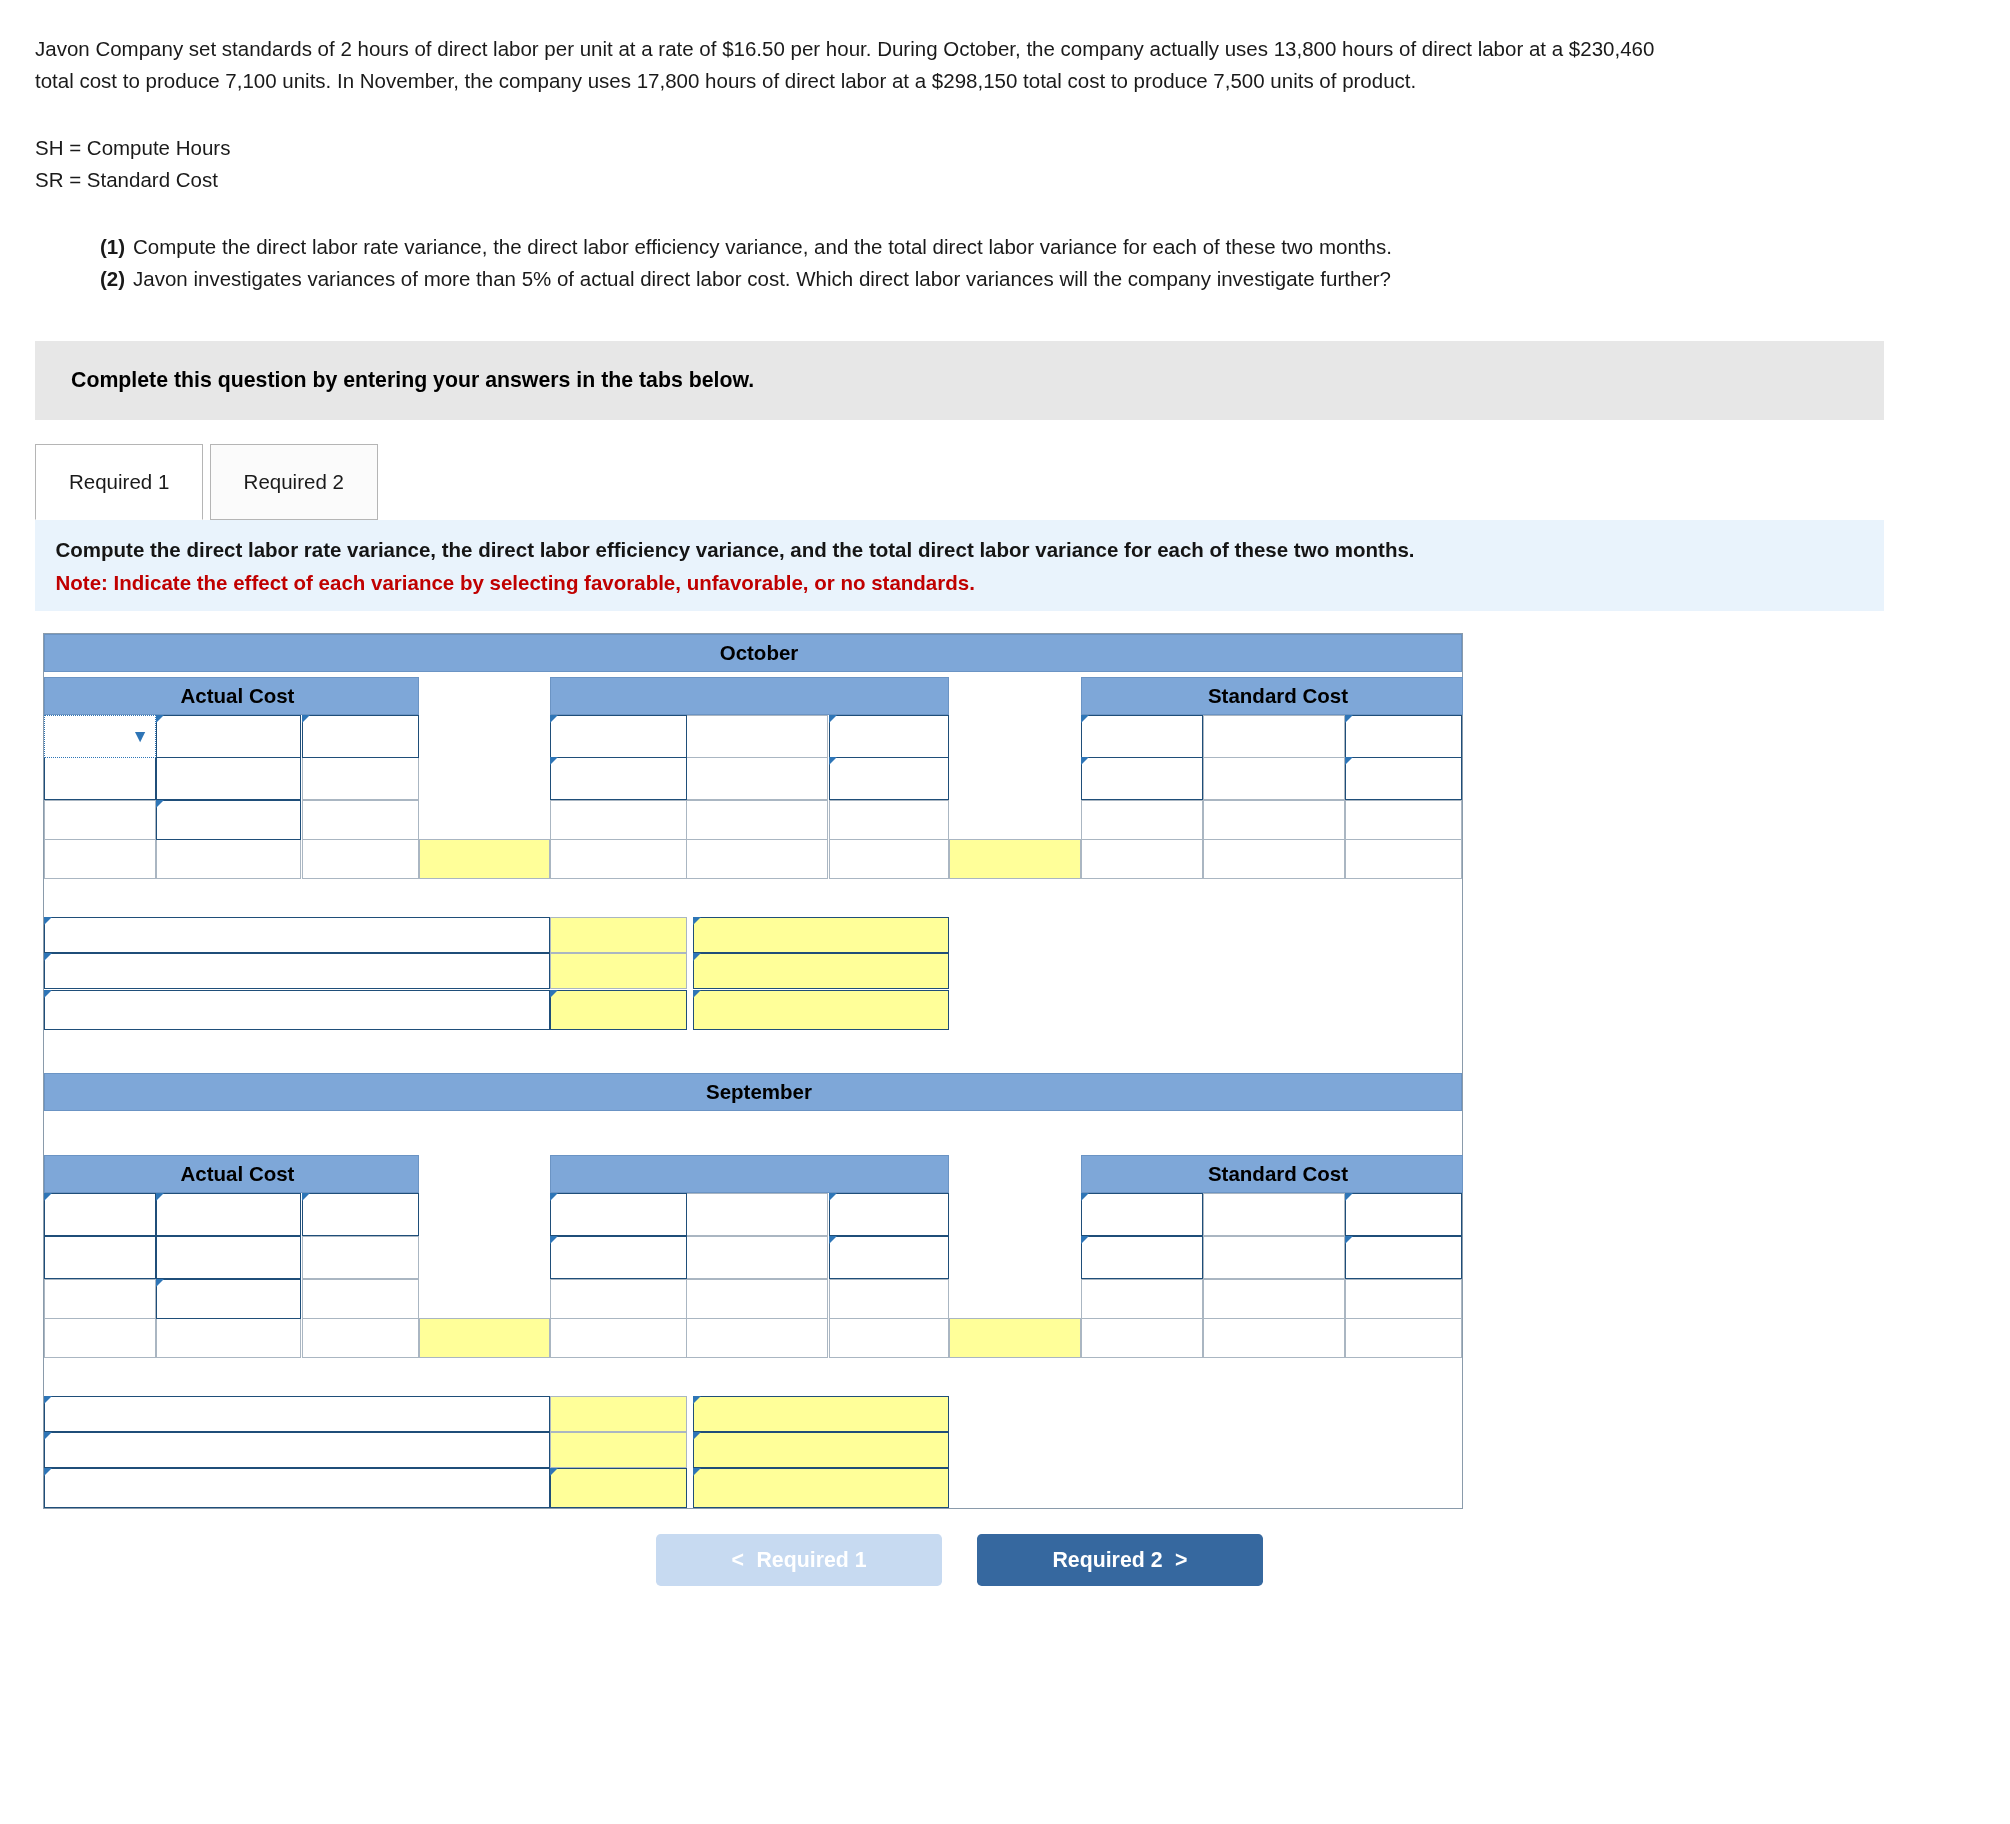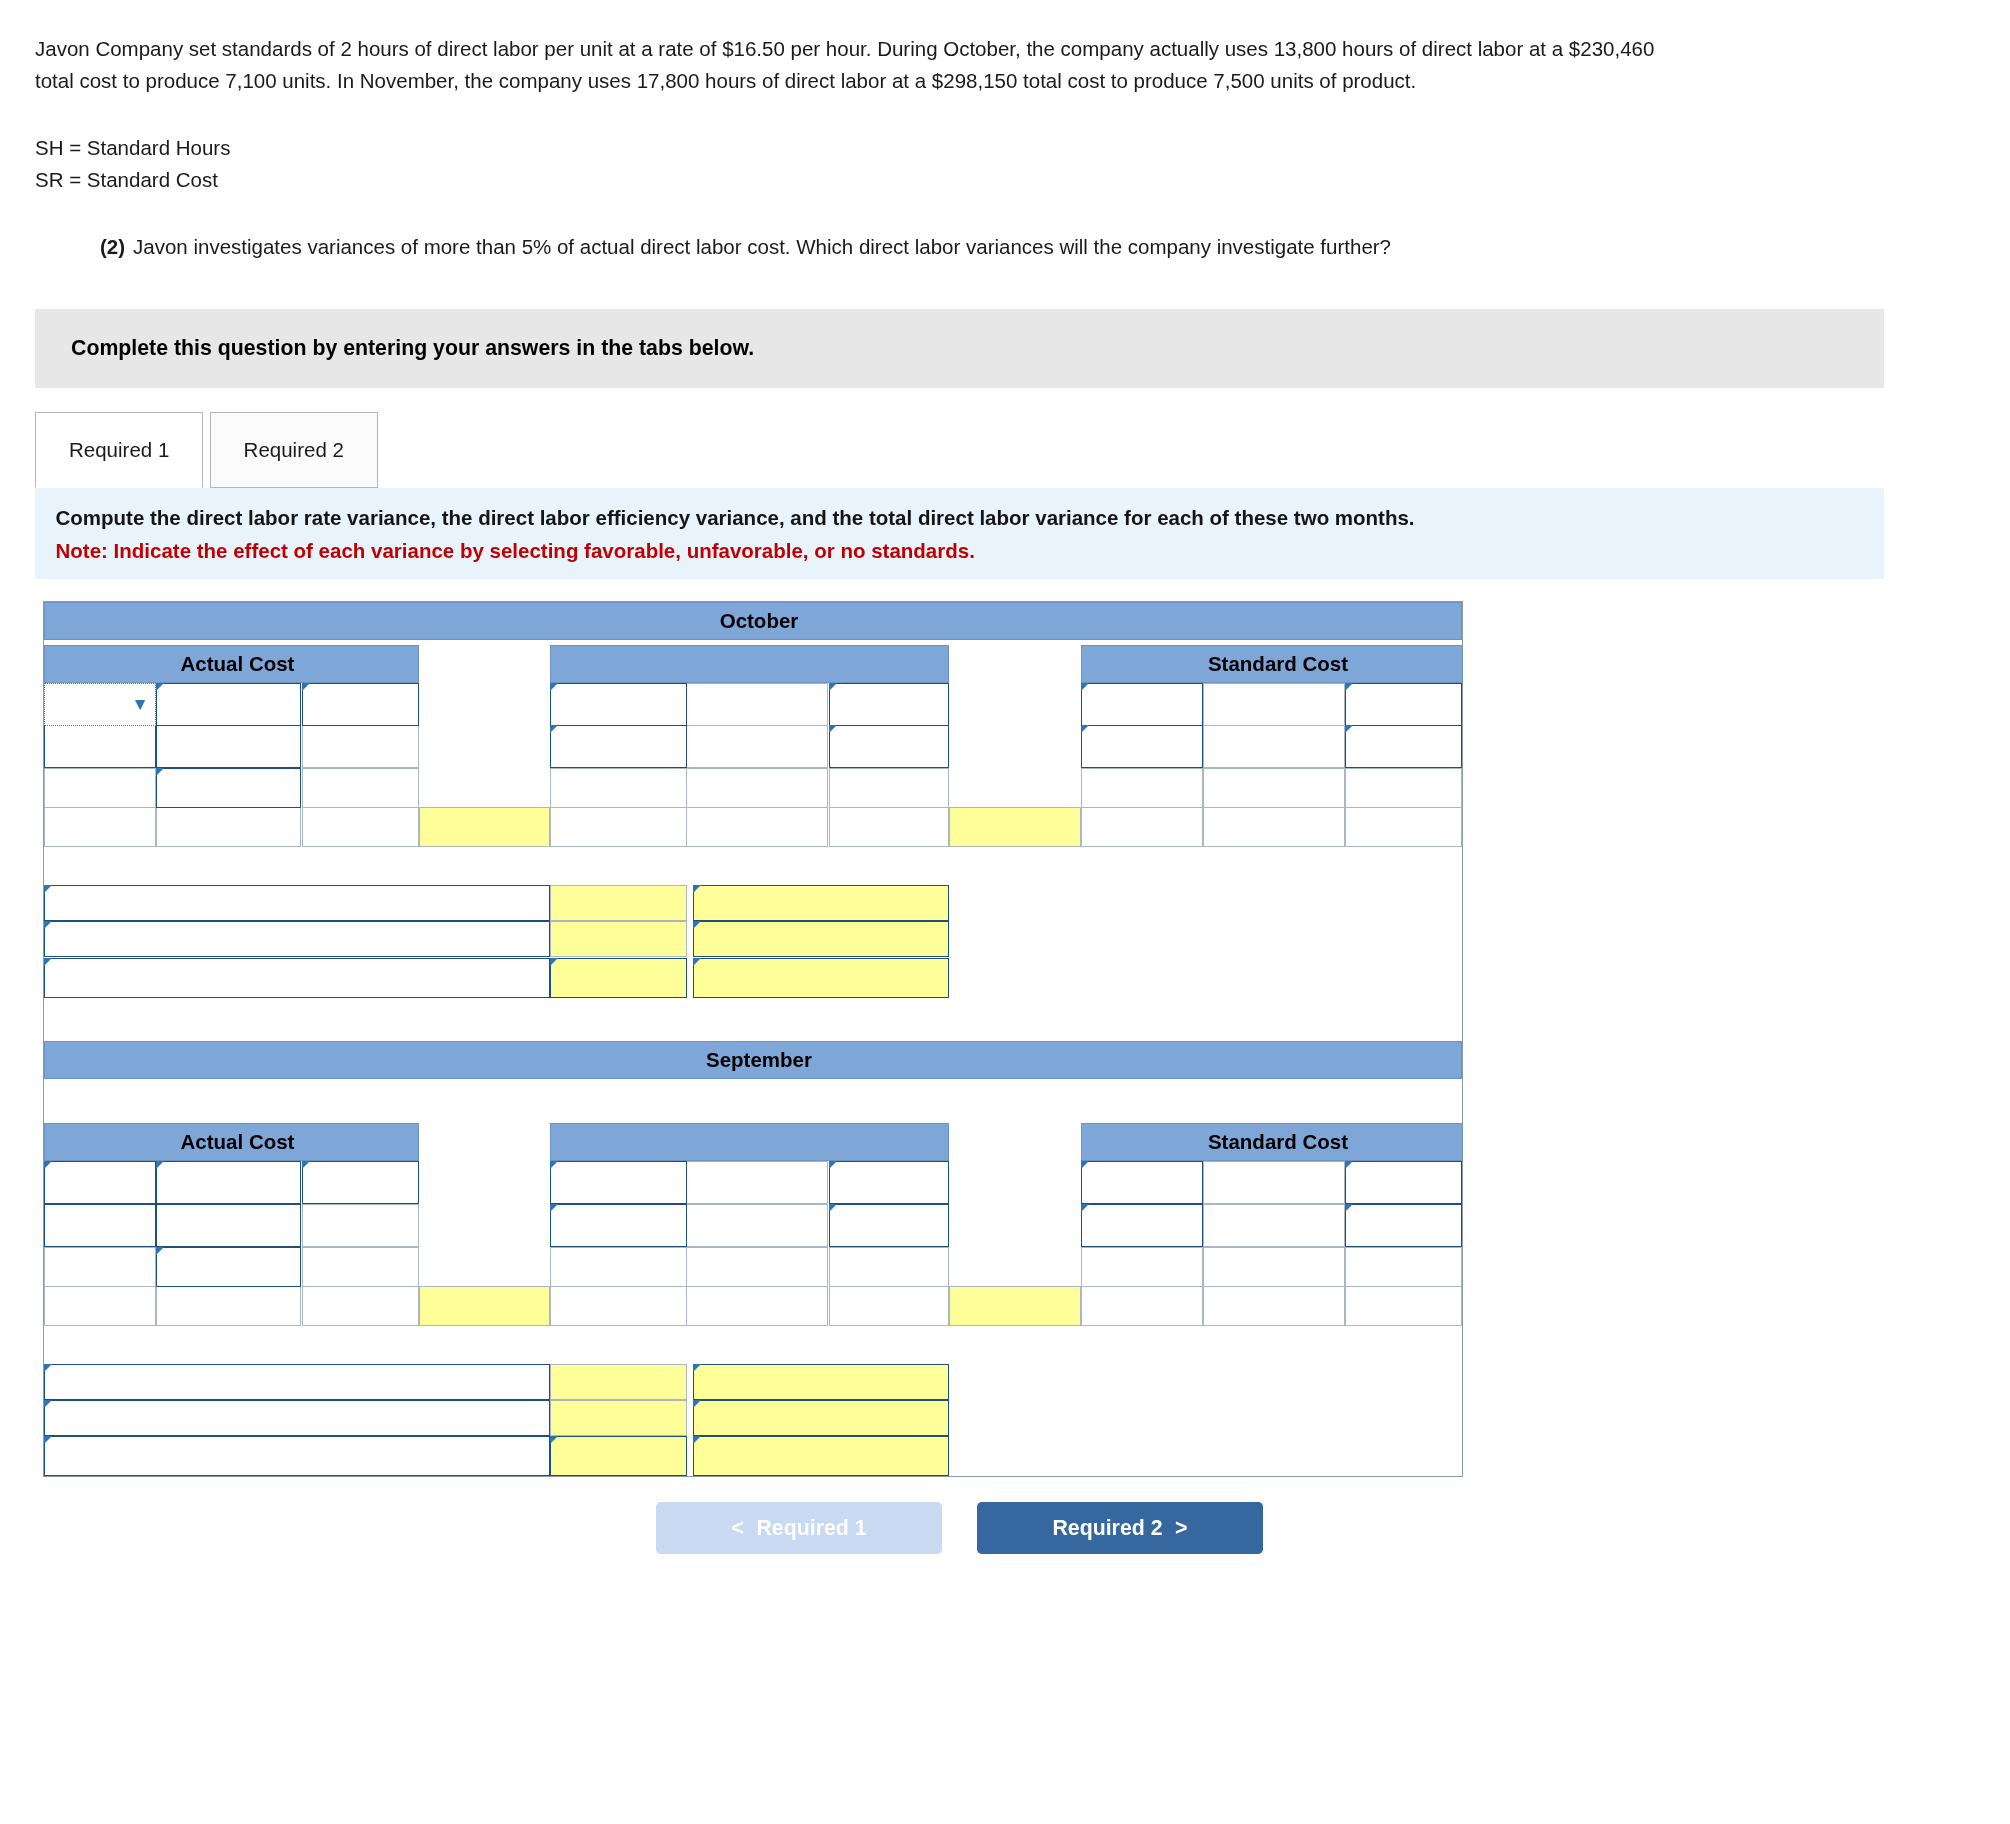--- a/index.html
+++ b/index.html
@@ -79,25 +79,28 @@
   .nav-btn.next { background:#36689f; color:#ffffff; }
 </style>
 </head>
 <body>
 
 <div class="page">
 
   <p class="intro">Javon Company set standards of 2 hours of direct labor per unit at a rate of $16.50 per hour. During October, the company actually uses 13,800 hours of direct labor at a $230,460 total cost to produce 7,100 units. In November, the company uses 17,800 hours of direct labor at a $298,150 total cost to produce 7,500 units of product.</p>
 
   <div class="defs">
-    <div>SH = Standard Hours</div>
+    <div>SH = Compute Hours</div>
     <div>SR = Standard Cost</div>
   </div>
 
   <div class="reqs">
+    <div class="req">
+      <span class="req-num">(1)</span><span>Compute the direct labor rate variance, the direct labor efficiency variance, and the total direct labor variance for each of these two months.</span>
+    </div>
     <div class="req">
       <span class="req-num">(2)</span><span>Javon investigates variances of more than 5% of actual direct labor cost. Which direct labor variances will the company investigate further?</span>
     </div>
   </div>
 
   <div class="graybar">Complete this question by entering your answers in the tabs below.</div>
 
   <div class="tabs">
     <div class="tab active">Required 1</div>
     <div class="tab inactive">Required 2</div>

